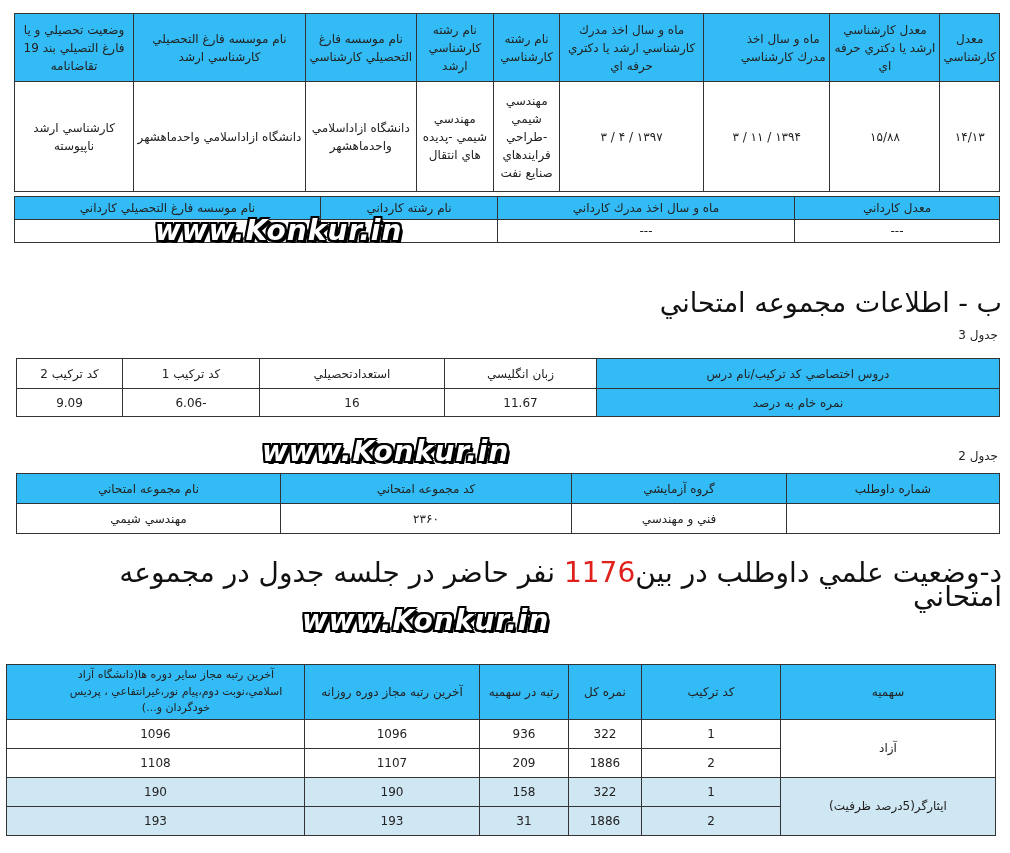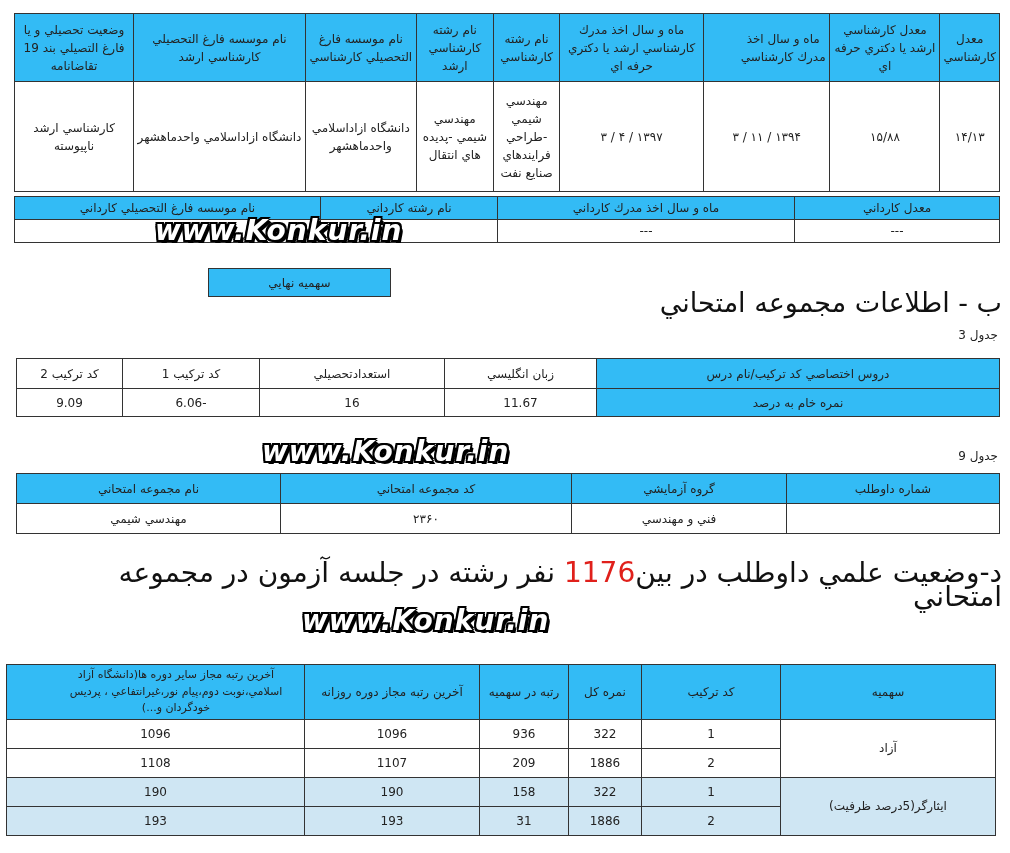--- a/index.html
+++ b/index.html
@@ -58,23 +58,20 @@
     <td></td>
     <td></td>
   </tr>
 </tbody>
   </table>
 
 <div class="wm" style="left:155px;top:214px;">www.Konkur.in</div>
 
 <table style="left:208px;top:268px;width:183px;">
   <tbody>
-      <tr style="height:28px;">
-        <th>سهميه نهايي</th>
-      </tr>
 </tbody>
   </table>
 
 <div class="title" style="right:8px;top:287px;font-size:27px;">ب - اطلاعات مجموعه امتحاني</div>
 
 <div class="cap" style="right:12px;top:328px;">جدول 3</div>
 
 <table style="left:16px;top:358px;width:984px;">
   <tbody>
       <tr style="height:30px;">
@@ -88,41 +85,41 @@
     <th>نمره خام به درصد</th>
     <td>11.67</td>
     <td>16</td>
     <td>-6.06</td>
     <td>9.09</td>
   </tr>
 </tbody>
   </table>
 
 <div class="wm" style="left:262px;top:435px;">www.Konkur.in</div>
-<div class="cap" style="right:12px;top:449px;">جدول 9</div>
+<div class="cap" style="right:12px;top:449px;">جدول 2</div>
 
 <table style="left:16px;top:473px;width:984px;">
   <tbody>
       <tr style="height:30px;">
     <th style="width:206px;">شماره داوطلب</th>
     <th style="width:208px;">گروه آزمايشي</th>
     <th style="width:284px;">كد مجموعه امتحاني</th>
     <th>نام مجموعه امتحاني</th>
   </tr>
   <tr style="height:30px;">
     <td></td>
     <td>فني و مهندسي</td>
     <td>۲۳۶۰</td>
     <td>مهندسي شيمي</td>
   </tr>
 </tbody>
   </table>
 
 <div class="title" style="right:8px;top:556px;font-size:28px;">
-  <span>د-وضعيت علمي داوطلب در بين</span><span class="red">1176</span><span> نفر رشته در جلسه آزمون در مجموعه</span>
+  <span>د-وضعيت علمي داوطلب در بين</span><span class="red">1176</span><span> نفر حاضر در جلسه جدول در مجموعه</span>
 </div>
 <div class="title" style="right:8px;top:580px;font-size:28px;">امتحاني</div>
 
 <div class="wm" style="left:302px;top:604px;">www.Konkur.in</div>
 
 <table style="left:6px;top:664px;width:990px;">
   <tbody>
       <tr style="height:44px;">
     <th style="width:208px;">سهميه</th>
     <th style="width:132px;">كد تركيب</th>

